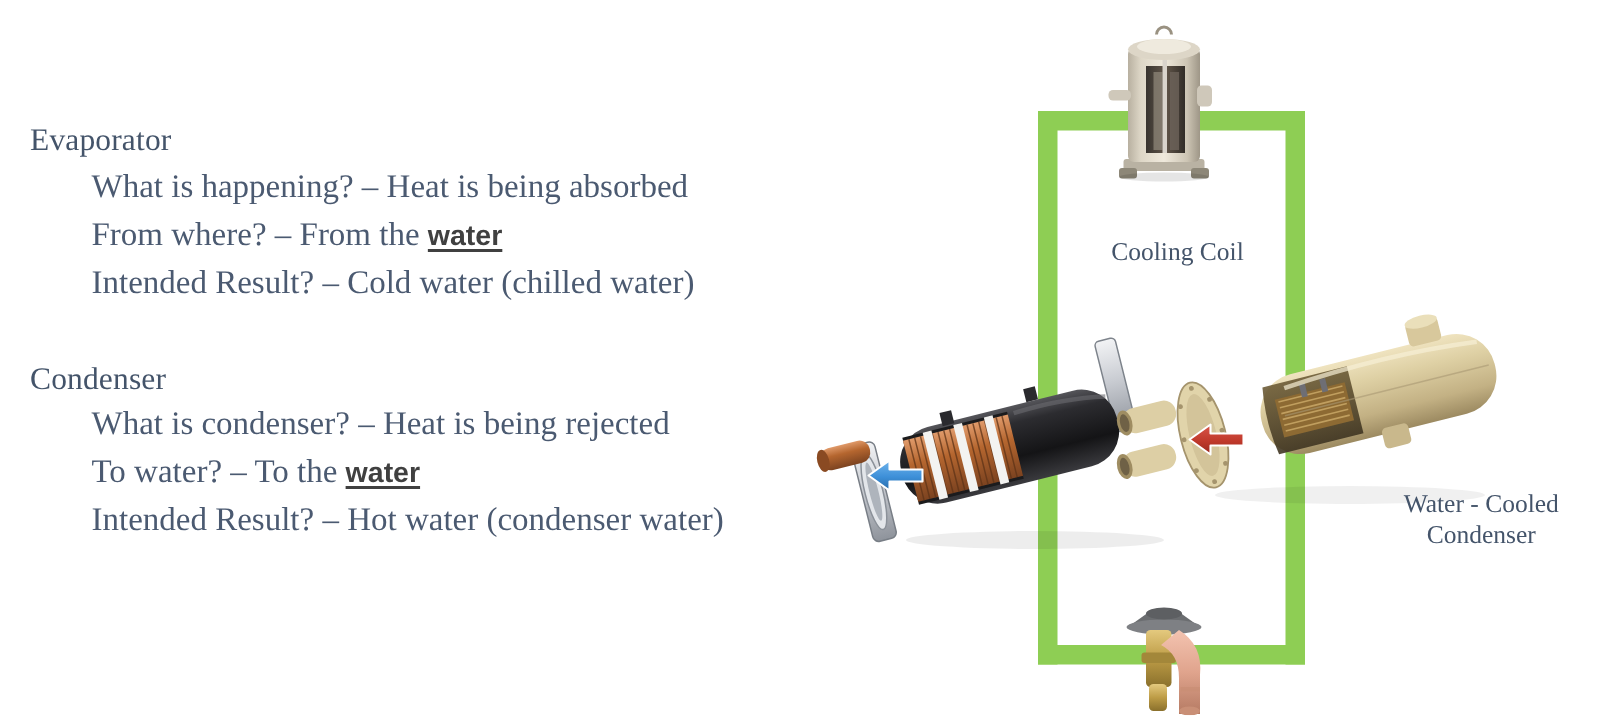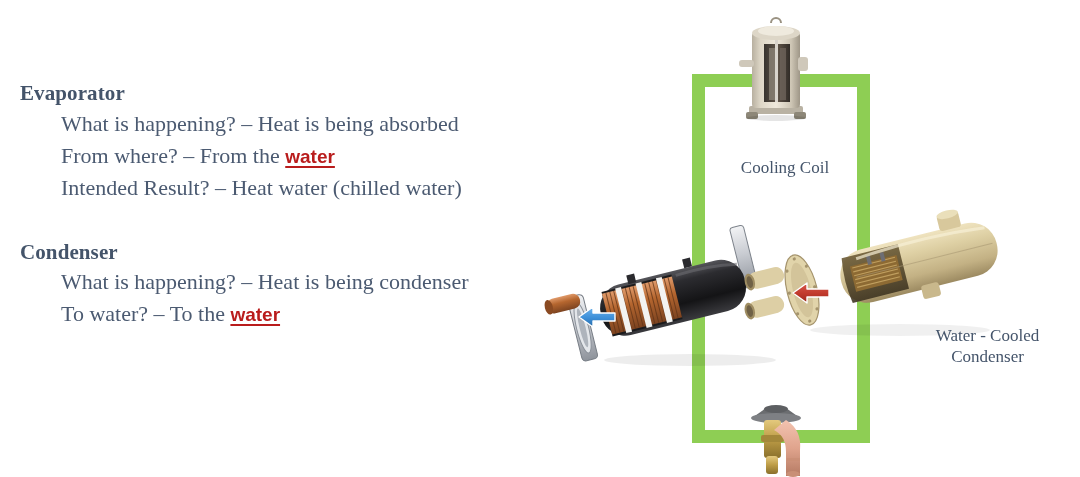--- a/index.html
+++ b/index.html
@@ -22,40 +22,40 @@
   .text-col {
     position: absolute;
     left: 0;
     top: 0;
     width: 600px;
     height: 477px;
   }
   .block-heading {
     position: absolute;
     left: 20px;
-    font-weight: bold;
+    font-weight: normal;
     font-size: 21px;
     letter-spacing: 0.1px;
     color: #44546a;
     white-space: nowrap;
   }
   .bullet-line {
     position: absolute;
     left: 61px;
     font-size: 22px;
     line-height: 1;
     color: #4b5a71;
     white-space: nowrap;
     text-align: right;
   }
   .link-water {
     font-family: "Liberation Sans", "DejaVu Sans", sans-serif;
     font-weight: bold;
     font-size: 19px;
-    color: #b91c1c;
+    color: #404040;
     text-decoration: underline;
     text-underline-offset: 3px;
     text-decoration-thickness: 2px;
     margin-top: 18px;
   }
 
   
   #h-evaporator { top: 81px; }
   #ev-l1 { top: 113px; }
   #ev-l2 { top: 145px; }
@@ -104,33 +104,36 @@
 
     <div class="bullet-line" id="ev-l1">
       <span>What is happening? – Heat is being absorbed</span>
     </div>
 
     <div class="bullet-line" id="ev-l2">
       <span>From where? – From the </span><span class="link-water">water</span>
     </div>
 
     <div class="bullet-line" id="ev-l3">
-      <span>Intended Result? – Heat water (chilled water)</span>
+      <span>Intended Result? – Cold water (chilled water)</span>
     </div>
 
     <div class="block-heading" id="h-condenser">Condenser</div>
 
     <div class="bullet-line" id="cd-l1">
-      <span>What is happening? – Heat is being condenser</span>
+      <span>What is condenser? – Heat is being rejected</span>
     </div>
 
     <div class="bullet-line" id="cd-l2">
       <span>To water? –  To the </span><span class="link-water">water</span>
     </div>
 
+    <div class="bullet-line" id="cd-l3">
+      <span>Intended Result? – Hot water (condenser water)</span>
+    </div>
   </div>
 
   <div class="diagram">
 
     <svg class="loop-svg" viewBox="0 0 540 477">
 
       <rect x="152" y="74" width="178" height="13" fill="#8ece54"></rect>
 
       <rect x="152" y="74" width="13" height="369" fill="#8ece54"></rect>
 

